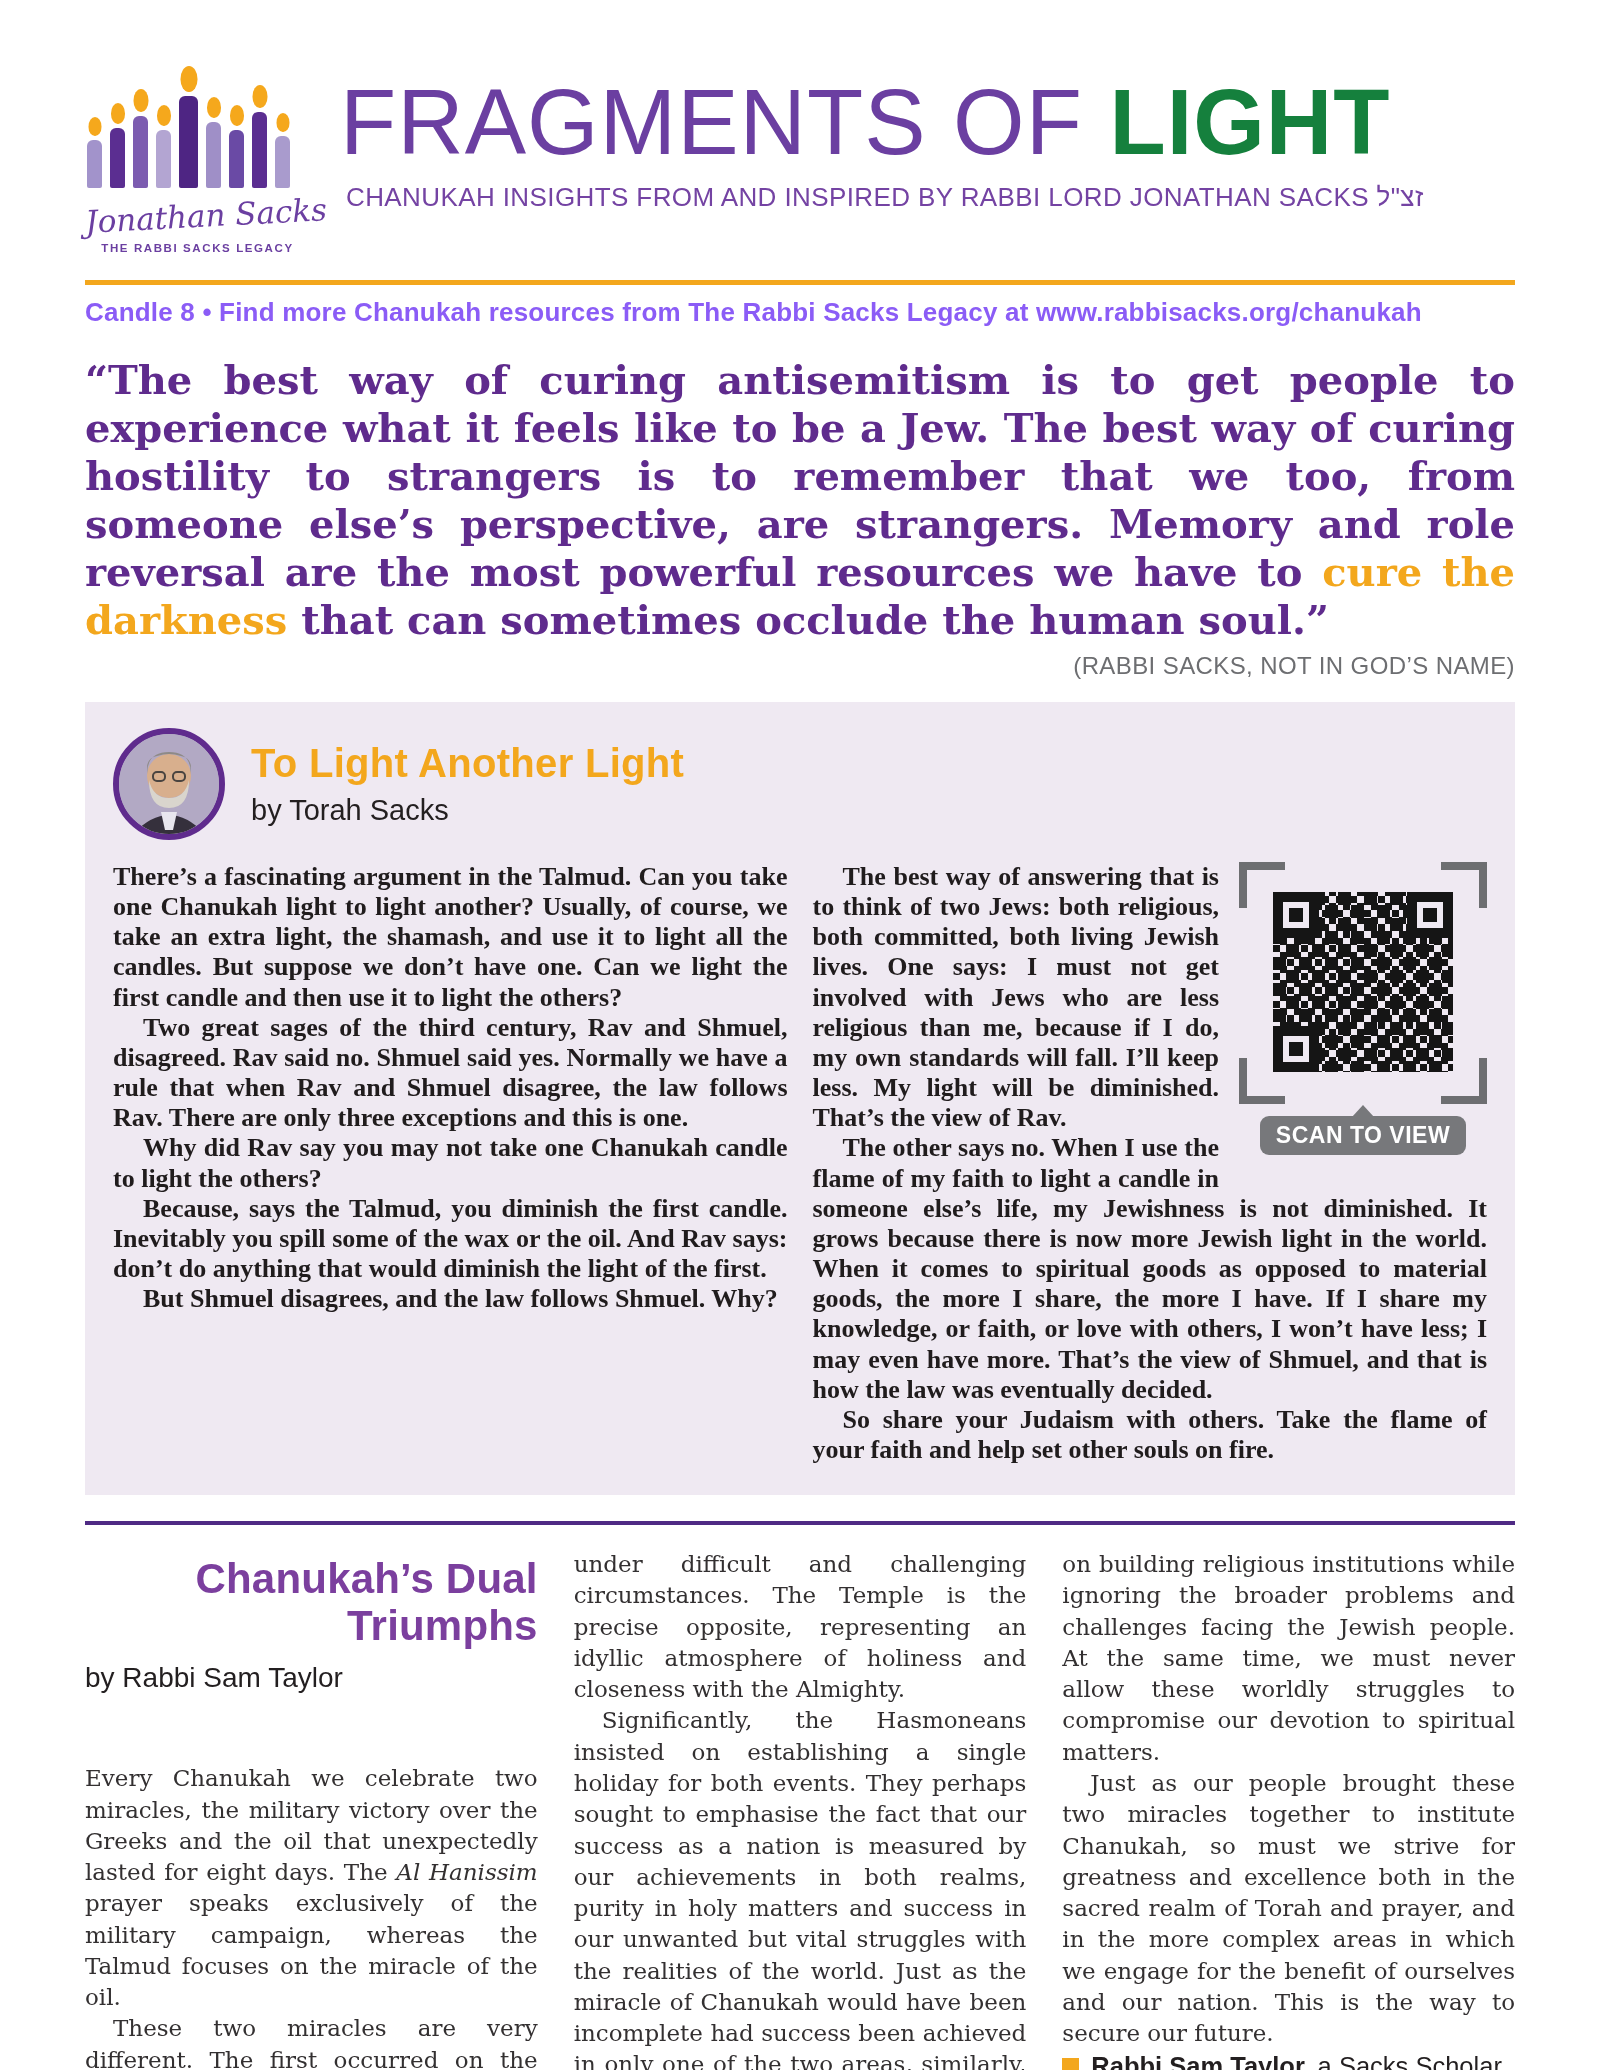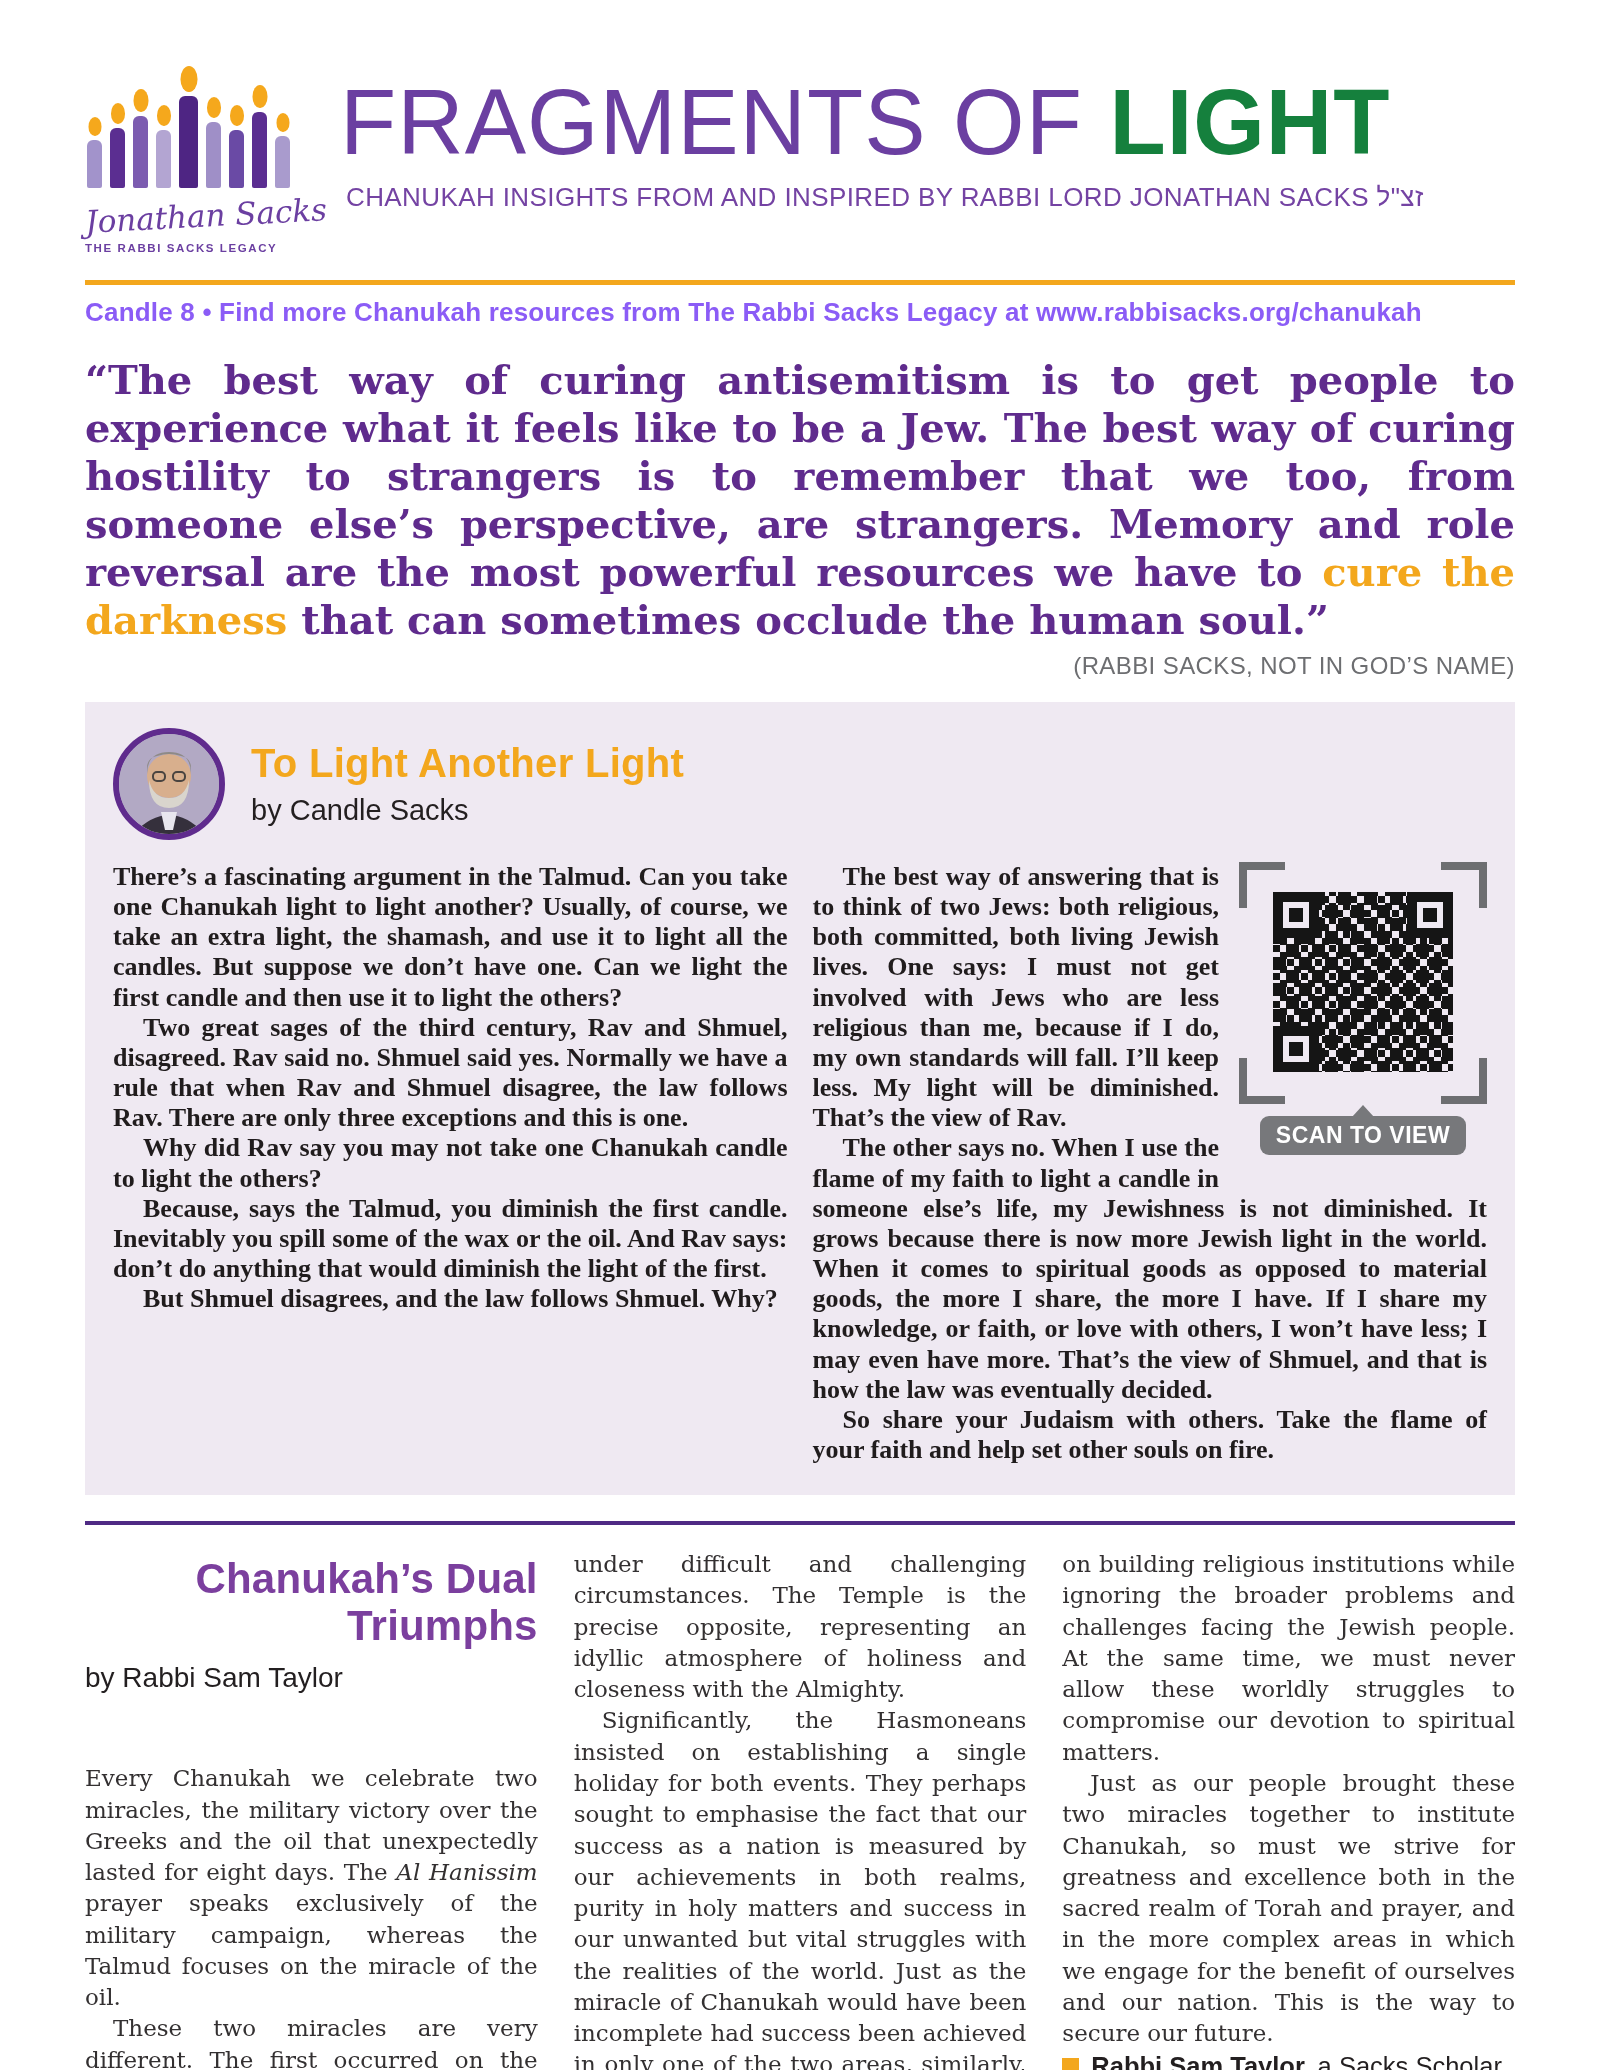--- a/index.html
+++ b/index.html
@@ -15,21 +15,21 @@
   .logo { width:225px; flex:0 0 225px; }
   .menorah { height:118px; display:flex; align-items:flex-end; gap:8px; padding-left:2px; }
   .candle { position:relative; width:15px; border-radius:6px 6px 2px 2px; }
   .candle .flame {
     position:absolute; left:50%; transform:translateX(-50%);
     background:#f5a81c; border-radius:50% 50% 48% 48%;
   }
   .signature { font-family:"DejaVu Serif", serif; font-style:italic; font-size:31px;
     color:#6b3fa1; margin-top:10px; transform:rotate(-3deg); white-space:nowrap; }
   .legacy { font-family:"Liberation Sans", sans-serif; font-size:11.5px; letter-spacing:1.6px;
-    color:#6b3fa1; margin-top:8px; font-weight:bold; }
+    color:#6b3fa1; margin-top:8px; font-weight:bold;text-align:center; }
   .titleblock { flex:1; padding-left:30px; padding-top:6px; }
   h1.masthead { margin:0; font-family:"Liberation Sans", sans-serif; font-weight:400;
     font-size:92px; line-height:1; color:#6b3fa1; letter-spacing:1px; white-space:nowrap; }
   h1.masthead .accent { color:#15803d; font-weight:700; }
   .subtitle { font-family:"Liberation Sans", sans-serif; font-size:26px; color:#7443a3;
     margin-top:14px; letter-spacing:0.4px; padding-left:6px; }
 
   
   .rule-orange { height:5px; background:#f3a71d; margin-top:26px; }
   .banner-line { font-family:"Liberation Sans", sans-serif; font-weight:700; font-size:26px;
@@ -161,21 +161,21 @@
           <path d="M42,78 L58,78 L54,96 L46,96 Z" fill="#e8e6ee"></path>
           <circle cx="50" cy="42" r="22" fill="#d8af8d"></circle>
           <path d="M28,40 Q28,18 50,18 Q72,18 72,40 L72,34 Q72,24 62,22 Q50,18 38,22 Q28,24 28,34 Z" fill="#8e8a87"></path>
           <path d="M30,46 Q30,74 50,74 Q70,74 70,46 Q66,64 50,64 Q34,64 30,46 Z" fill="#d9d5cd"></path>
           <rect x="34" y="38" width="12" height="9" rx="4" fill="none" stroke="#4a4440" stroke-width="2"></rect>
           <rect x="54" y="38" width="12" height="9" rx="4" fill="none" stroke="#4a4440" stroke-width="2"></rect>
         </svg>
       </div>
       <div class="box-titles">
         <h2 class="a1-title">To Light Another Light</h2>
-        <div class="a1-byline">by Candle Sacks</div>
+        <div class="a1-byline">by Torah Sacks</div>
       </div>
     </div>
     <div class="cols2">
       <div class="col">
         <p>There’s a fascinating argument in the Talmud. Can you take one Chanukah light to light another? Usually, of course, we take an extra light, the shamash, and use it to light all the candles. But suppose we don’t have one. Can we light the first candle and then use it to light the others?</p>
         <p class="ind">Two great sages of the third century, Rav and Shmuel, disagreed. Rav said no. Shmuel said yes. Normally we have a rule that when Rav and Shmuel disagree, the law follows Rav. There are only three exceptions and this is one.</p>
         <p class="ind">Why did Rav say you may not take one Chanukah candle to light the others?</p>
         <p class="ind">Because, says the Talmud, you diminish the first candle. Inevitably you spill some of the wax or the oil. And Rav says: don’t do anything that would diminish the light of the first.</p>
         <p class="ind">But Shmuel disagrees, and the law follows Shmuel. Why?</p>
       </div>

